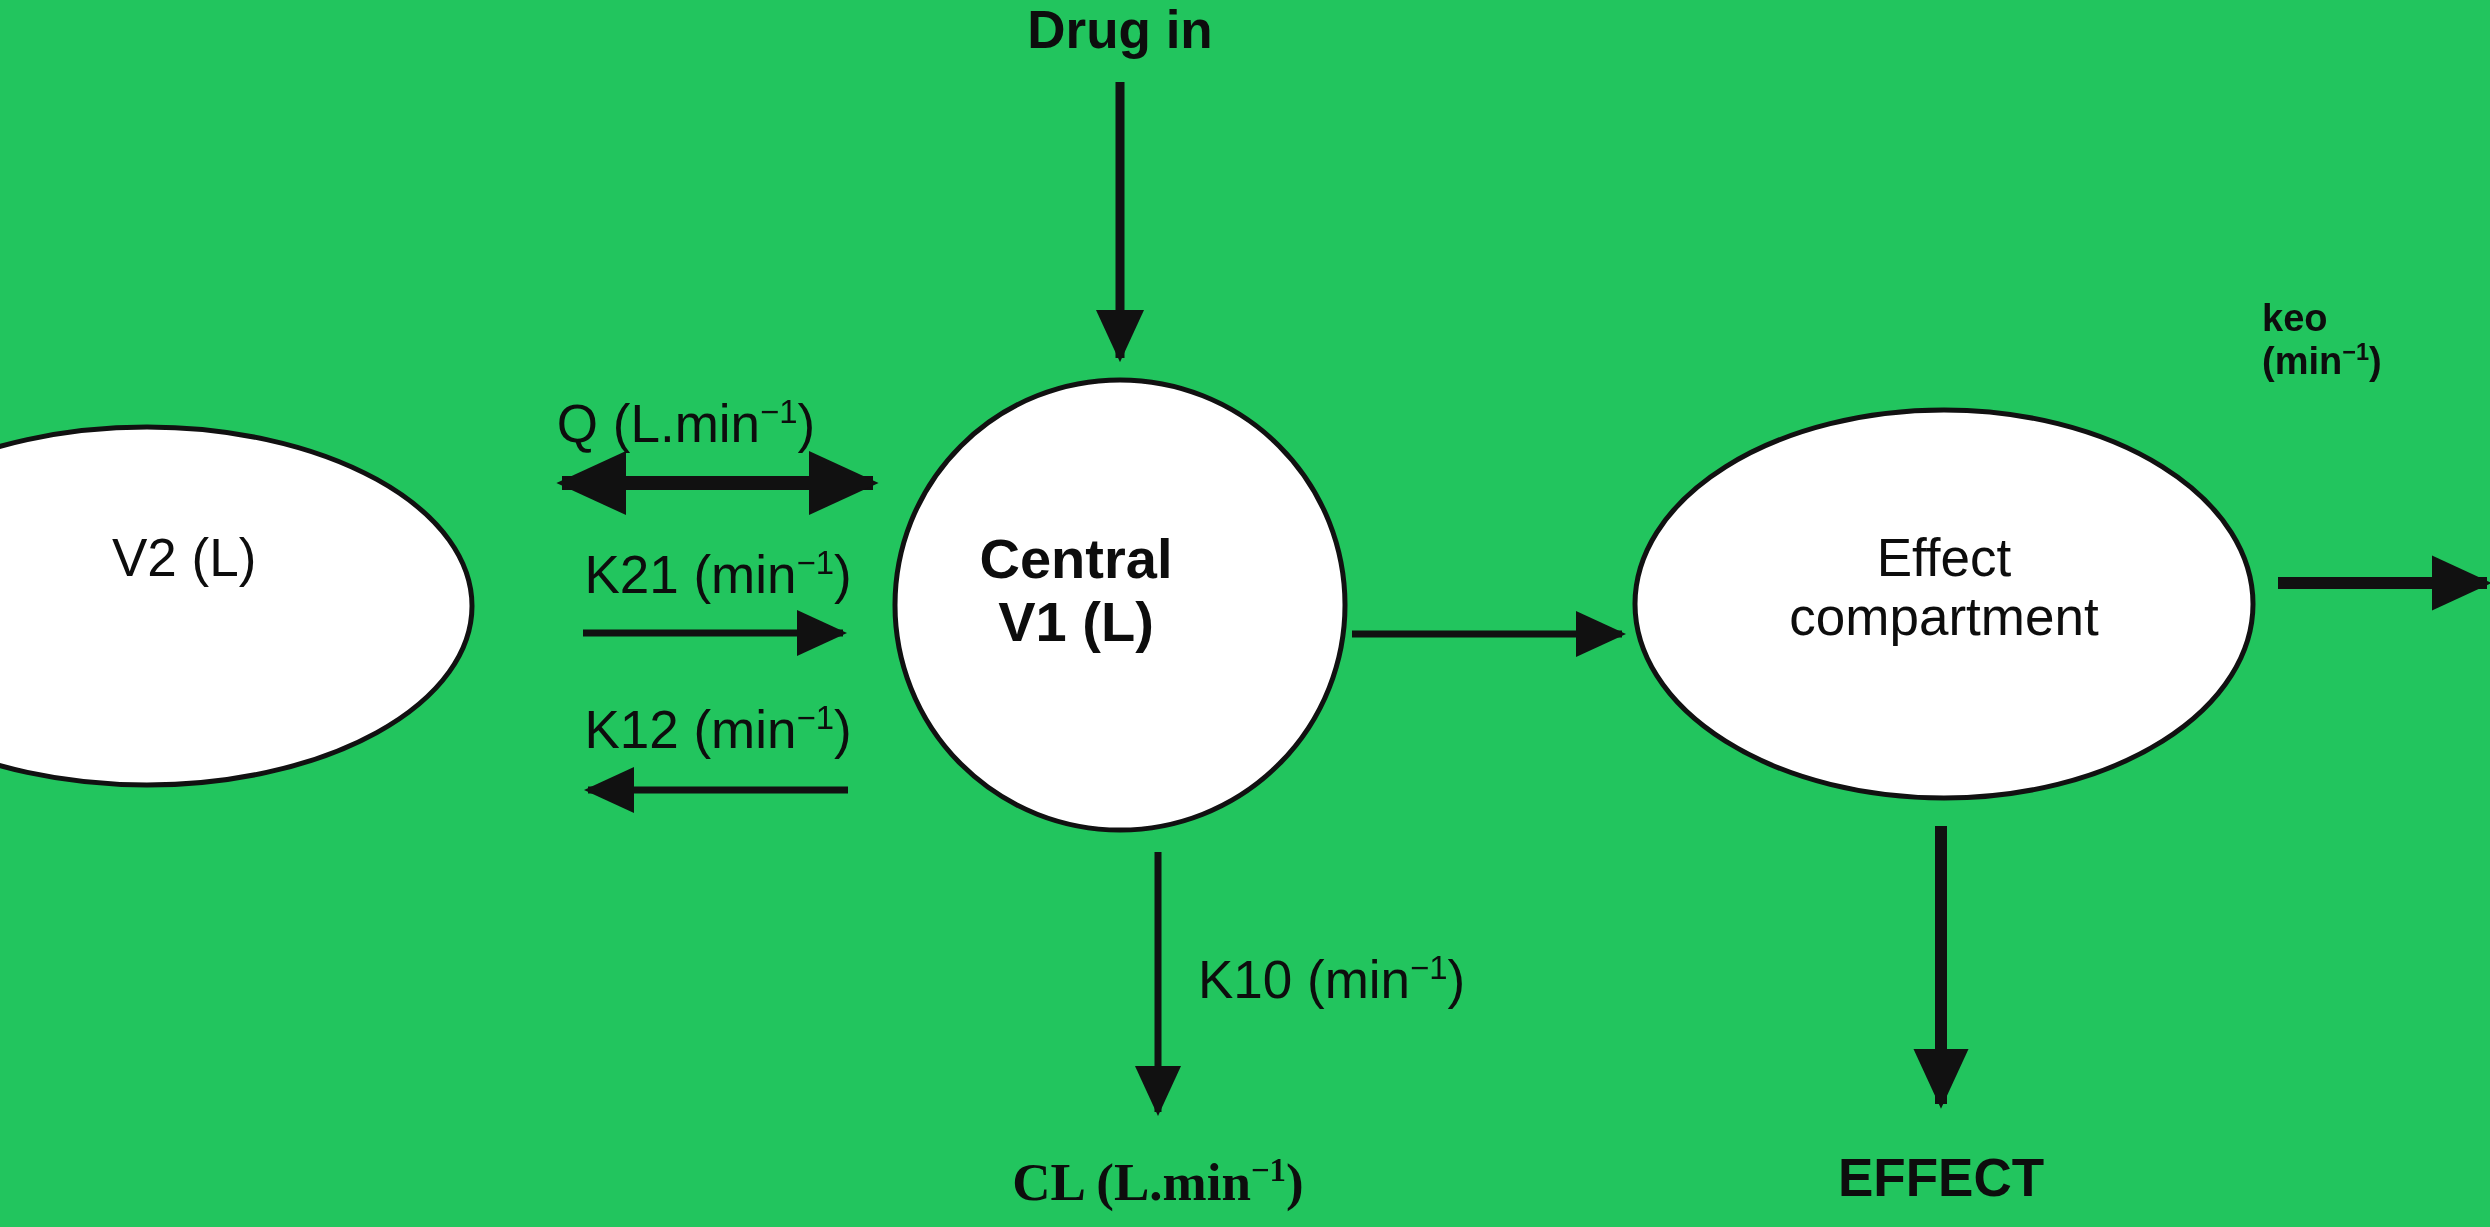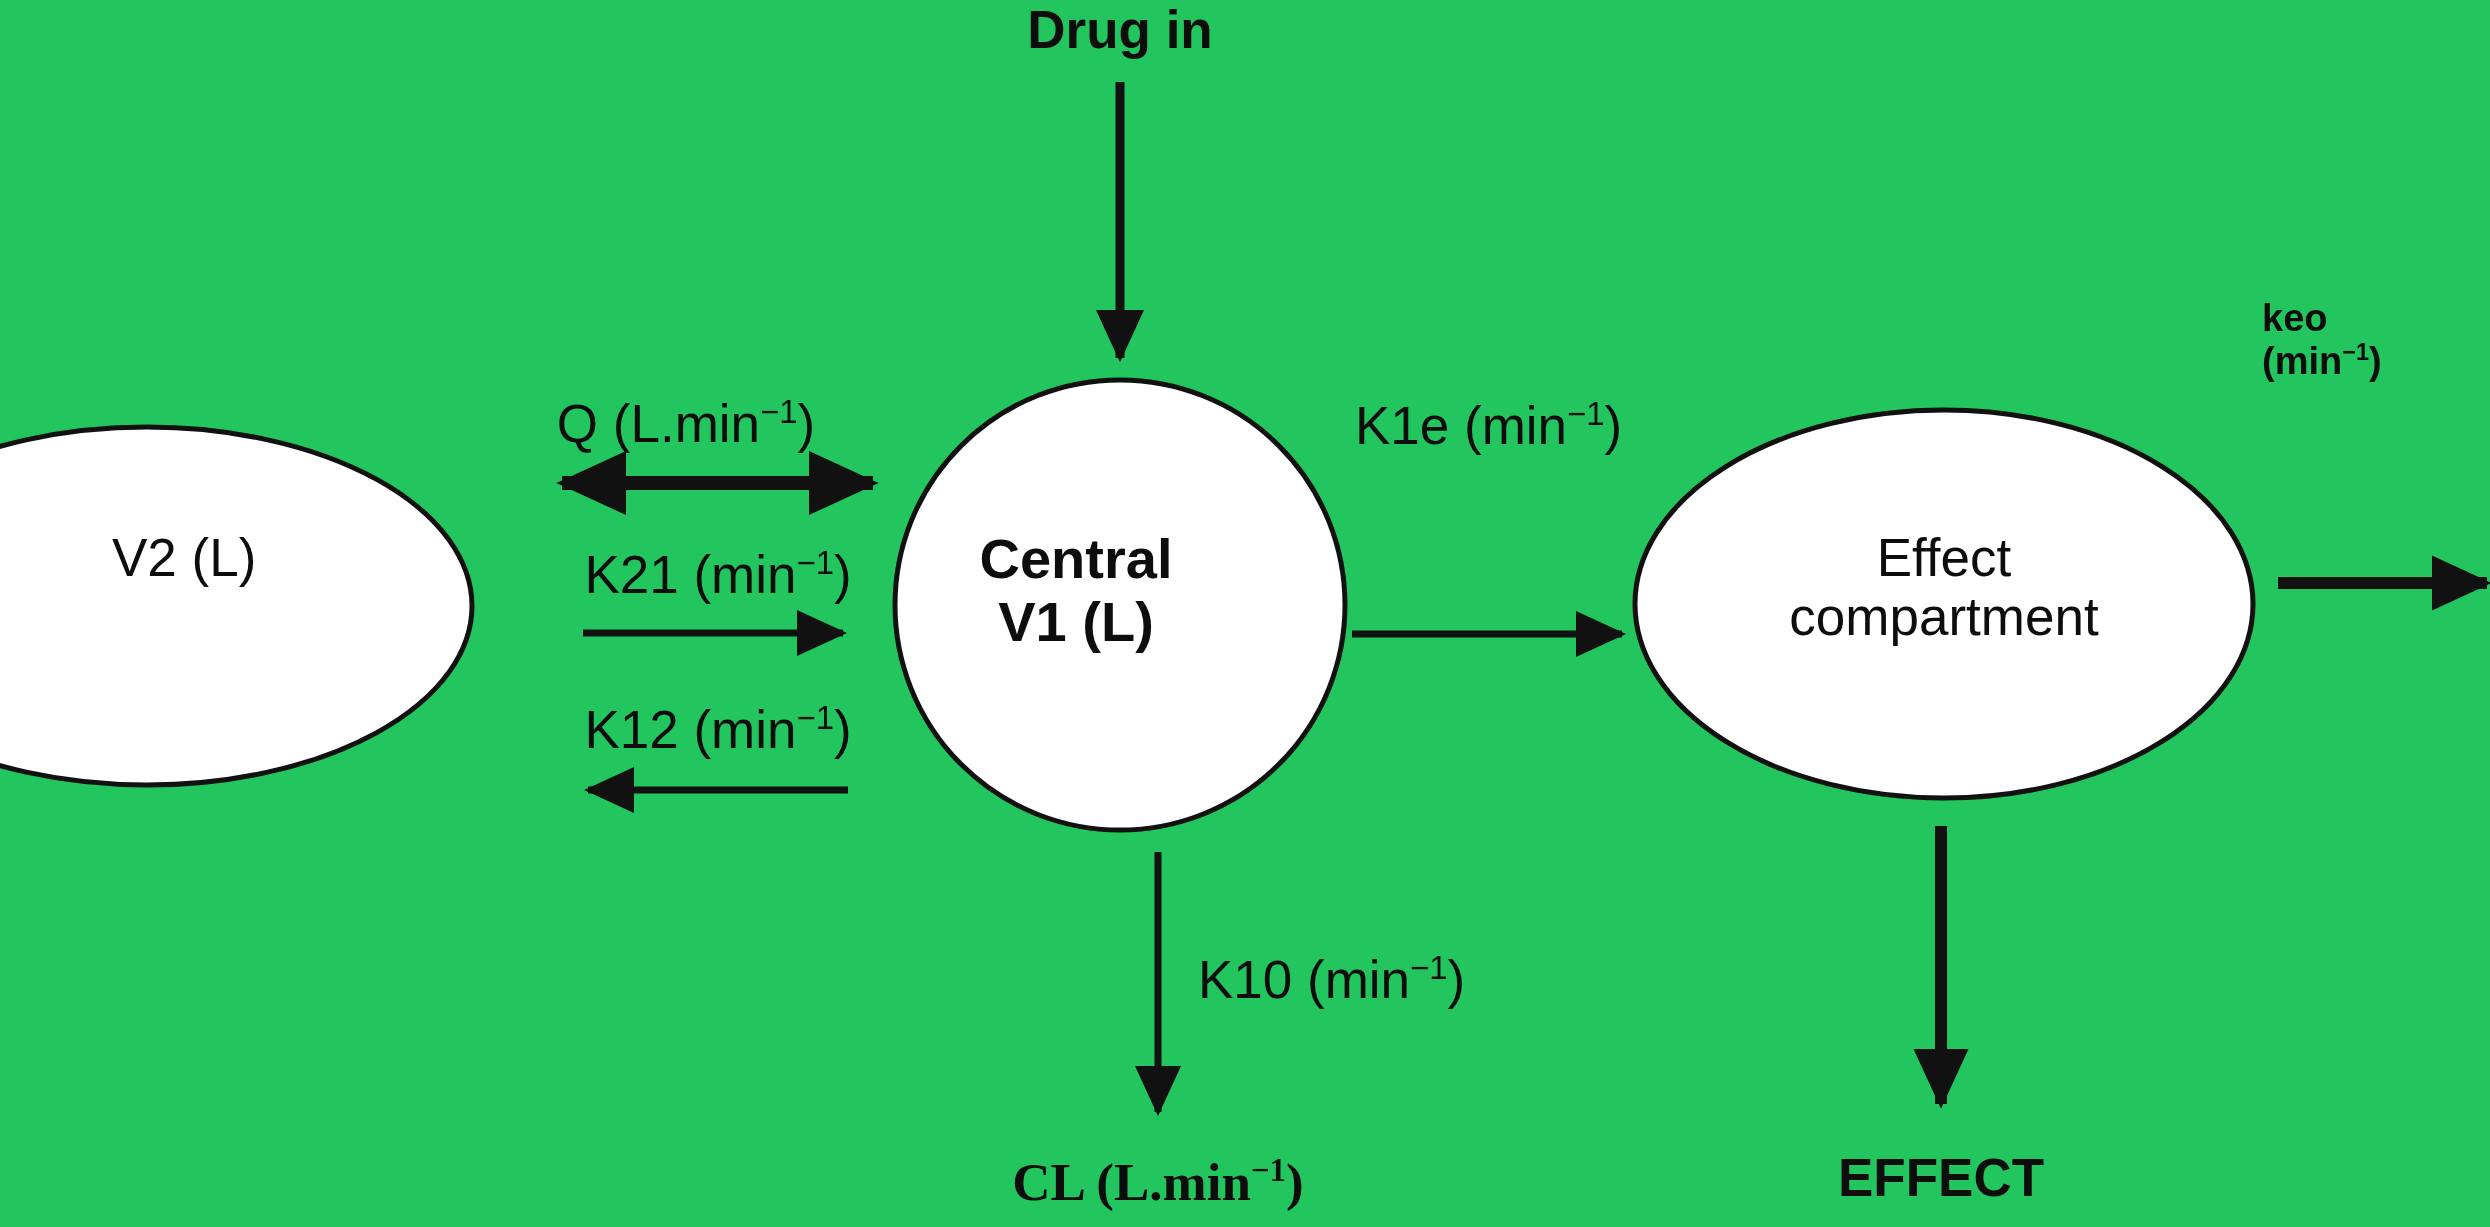--- a/index.html
+++ b/index.html
@@ -120,23 +120,20 @@
   </div>
 
   <div class="lbl ctr" id="k21-label">
     <span>K21 (min</span><sup>−1</sup><span>)</span>
   </div>
 
   <div class="lbl ctr" id="k12-label">
     <span>K12 (min</span><sup>−1</sup><span>)</span>
   </div>
 
-  <div class="lbl lft" id="k1e-label">
-    <span>K1e (min</span><sup>−1</sup><span>)</span>
-  </div>
 
   <div class="lbl lft" id="k10-label">
     <span>K10 (min</span><sup>−1</sup><span>)</span>
   </div>
 
   <div class="lbl bold lft" id="keo-label">
     <div>keo</div>
     <div><span>(min</span><sup>−1</sup><span>)</span></div>
   </div>
 

